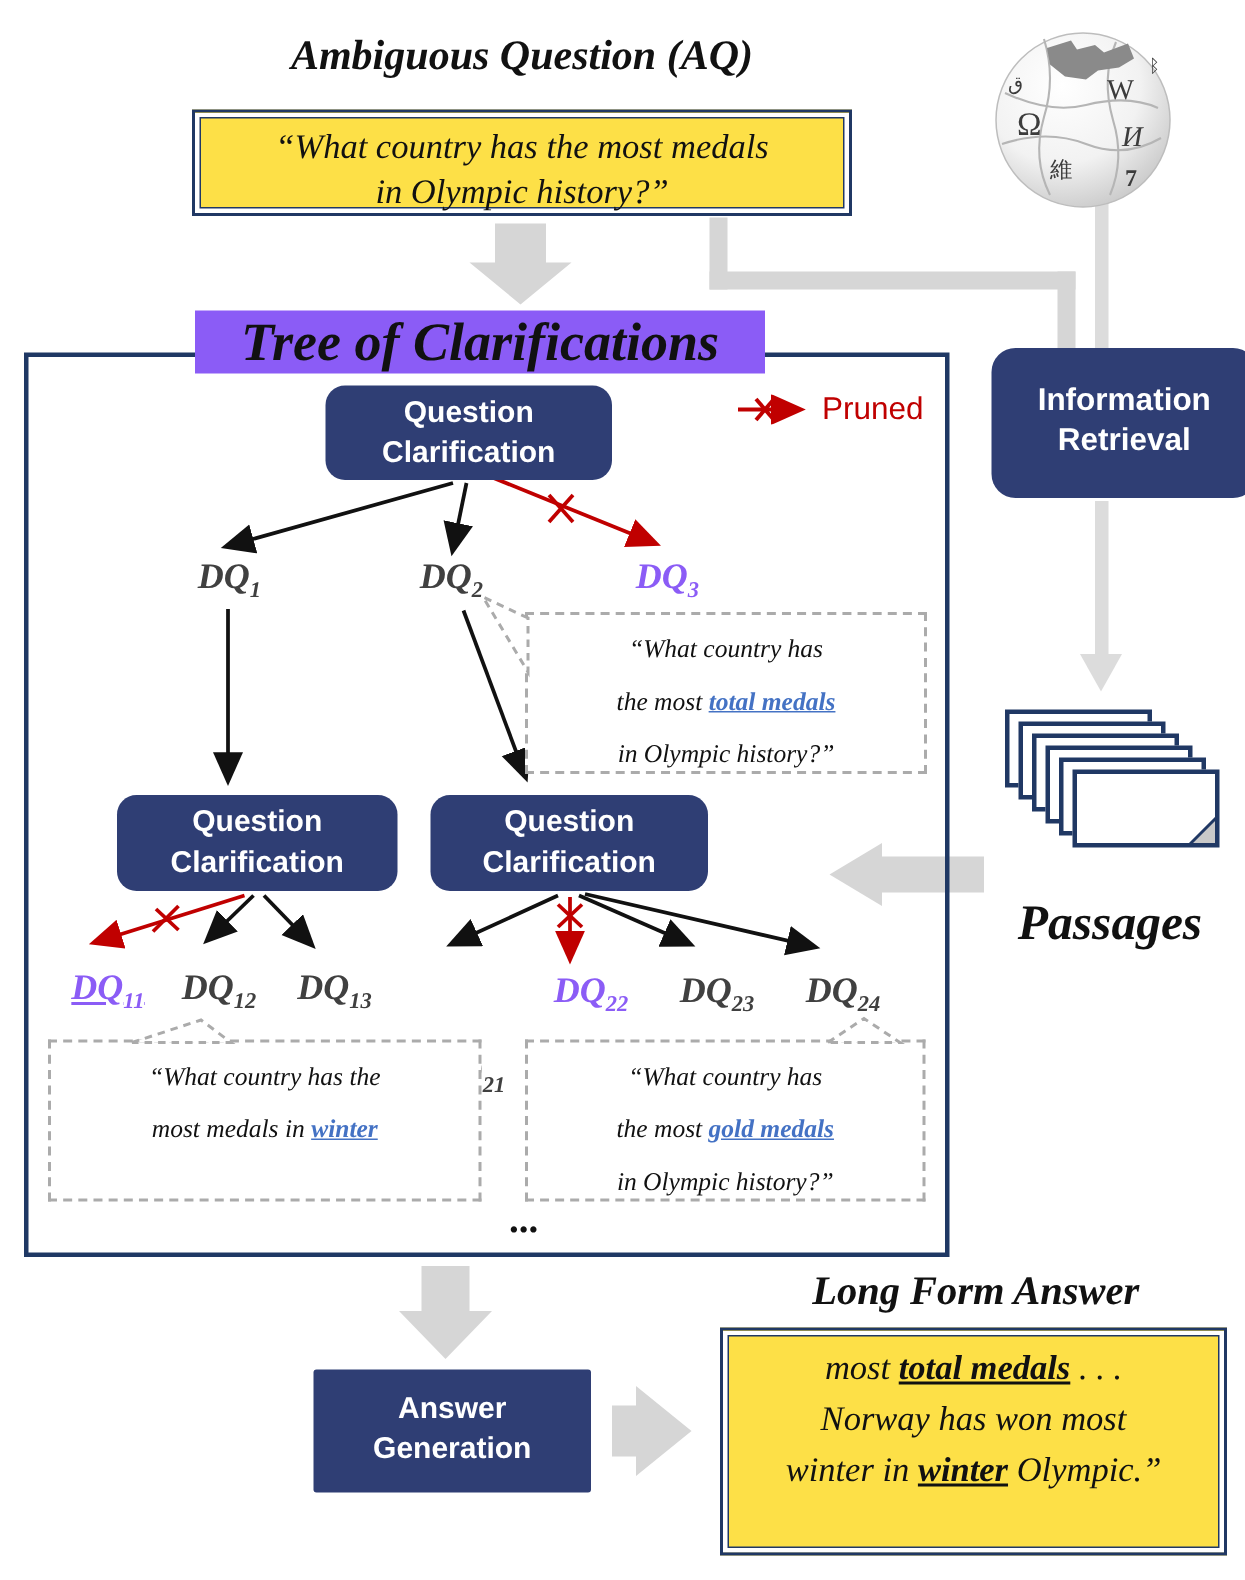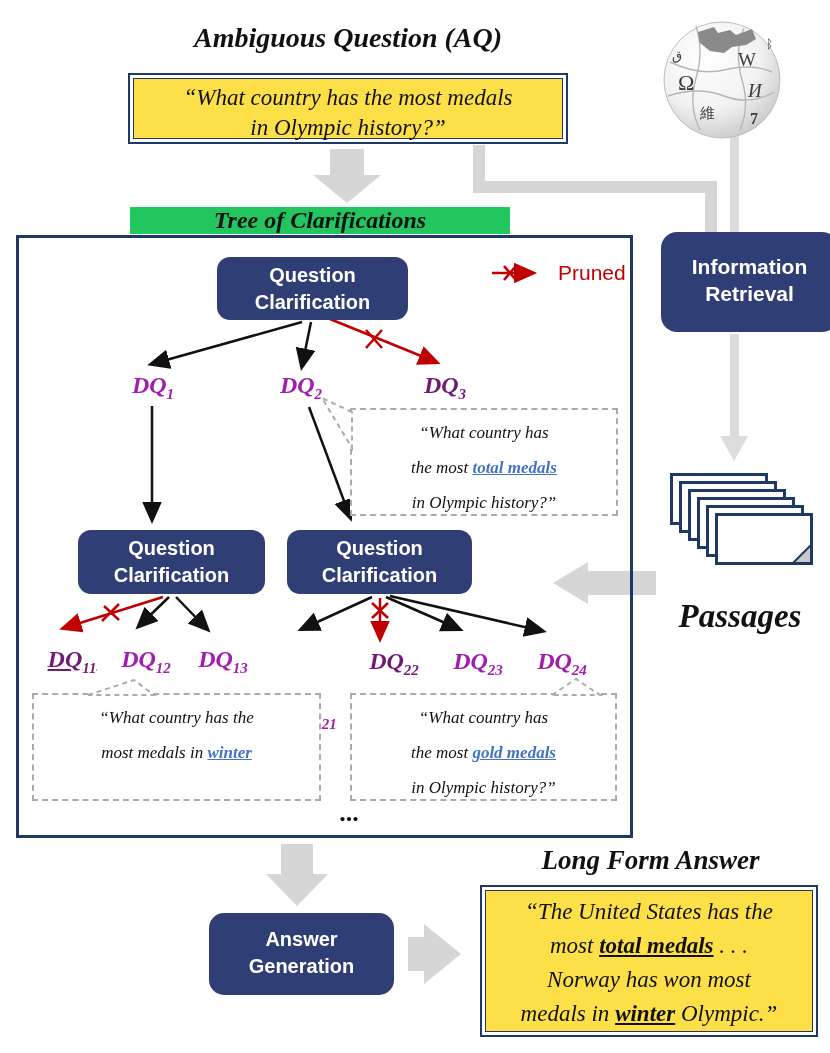--- a/index.html
+++ b/index.html
@@ -12,32 +12,32 @@
   .hl-blue{color:#4472C4;font-weight:bold;text-decoration:underline;}
   .hl-black{color:#111;font-weight:bold;text-decoration:underline;font-style:italic;}
   
   .frame{background:#fde047;border:2px solid #203864;
          box-shadow:inset 0 0 0 3px #fff, inset 0 0 0 4px #203864;}
   .navy-box{background:#2F3E74;border-radius:13px;color:#fff;text-align:center;
             font-family:"Liberation Sans",sans-serif;font-weight:bold;}
   .navy-box div{line-height:27px;}
   
   #tree-border{border:3px solid #1f3864;background:transparent;pointer-events:none;z-index:5;}
-  .dq{font-weight:bold;font-style:italic;font-size:24px;color:#a21caf;text-align:center;z-index:6;}
+  .dq{font-weight:bold;font-style:italic;font-size:24px;color:#404040;text-align:center;z-index:6;}
   .dq sub{font-size:15px;}
-  .dq.red{color:#701a75;}
+  .dq.red{color:#8b5cf6;}
   .bubble{background:#fff;border:2px dashed #ababab;z-index:6;
           font-style:italic;font-size:17px;line-height:35px;text-align:center;color:#111;}
   #svg-overlay{z-index:2;}
   .tail-svg{z-index:7;}
   .content{z-index:6;}
   
   .page{position:absolute;width:92px;height:46px;background:#fff;border:3px solid #203864;}
   
-  #pruned-legend{display:flex;align-items:center;gap:16px;z-index:6;
+  #pruned-legend{display:flex;align-items:center;gap:6px;z-index:6;
      font-family:"Liberation Sans",sans-serif;font-size:21px;color:#C00000;}
 </style>
 </head>
 <body>
 
 <div id="canvas">
 
   <svg id="svg-overlay" class="abs" style="left:0;top:0;" width="830" height="1053" viewBox="0 0 830 1053">
     <defs>
       <marker id="ab" markerWidth="10" markerHeight="9" refX="7" refY="4" orient="auto">
@@ -135,21 +135,21 @@
     </g>
   </svg>
 
   <div class="abs navy-box content" style="left:641px;top:232px;width:177px;height:100px;font-size:21px;border-radius:16px;padding-top:21px;box-sizing:border-box;margin-left:20px;">
     <div>Information</div>
     <div>Retrieval</div>
   </div>
 
   <div id="tree-border" class="abs" style="left:16px;top:235px;width:611px;height:597px;"></div>
 
-  <div class="abs h-serif content" style="left:130px;top:207px;width:380px;font-size:24px;background:#22c55e;z-index:6;">Tree of Clarifications</div>
+  <div class="abs h-serif content" style="left:130px;top:207px;width:380px;font-size:36px;background:#8b5cf6;z-index:6;">Tree of Clarifications</div>
 
   <div id="pruned-legend" class="abs" style="left:490px;top:261px;">
     <svg width="52" height="20" viewBox="0 0 52 20">
       <line x1="2" y1="10" x2="42" y2="10" stroke="#C00000" stroke-width="2.6" marker-end="url(#ar)"></line>
       <line x1="14" y1="3" x2="26" y2="17" stroke="#C00000" stroke-width="2.6"></line>
       <line x1="26" y1="3" x2="14" y2="17" stroke="#C00000" stroke-width="2.6"></line>
     </svg>
     <span>Pruned</span>
   </div>
 
@@ -230,33 +230,32 @@
     <div class="page" style="left:27px;top:24px;"></div>
     <div class="page" style="left:36px;top:32px;"></div>
     <div class="page" style="left:45px;top:40px;">
       <svg width="22" height="22" viewBox="0 0 22 22" style="position:absolute;right:-3px;bottom:-3px;">
         <polygon points="20,2 2,20 20,20" fill="#c9c9c9" stroke="#203864" stroke-width="2"></polygon>
       </svg>
     </div>
   </div>
   <div class="abs h-serif content" style="left:650px;top:598px;width:180px;font-size:33px;">Passages</div>
 
-  <div class="abs navy-box content" style="left:209px;top:913px;width:185px;height:82px;font-size:20px;border-radius:15px;padding-top:13px;box-sizing:border-box;">
+  <div class="abs navy-box content" style="left:209px;top:913px;width:185px;height:82px;font-size:20px;border-radius:2px;padding-top:13px;box-sizing:border-box;">
     <div>Answer</div>
     <div>Generation</div>
   </div>
 
   <div class="abs h-serif content" style="left:478px;top:845px;width:345px;font-size:27px;">Long Form Answer</div>
 
   <div class="abs frame content" style="left:480px;top:885px;width:334px;height:148px;">
     <div class="quote" style="font-size:23px;margin-top:8px;line-height:34px;">
-      <div>“The United States has the</div>
       <div>
         <span>most </span><span class="hl-black">total medals</span><span> . . .</span>
       </div>
       <div>Norway has won most</div>
       <div>
-        <span>medals  in </span><span class="hl-black">winter</span><span> Olympic.”</span>
+        <span>winter  in </span><span class="hl-black">winter</span><span> Olympic.”</span>
       </div>
     </div>
   </div>
 
 </div>
 
 </body></html>

